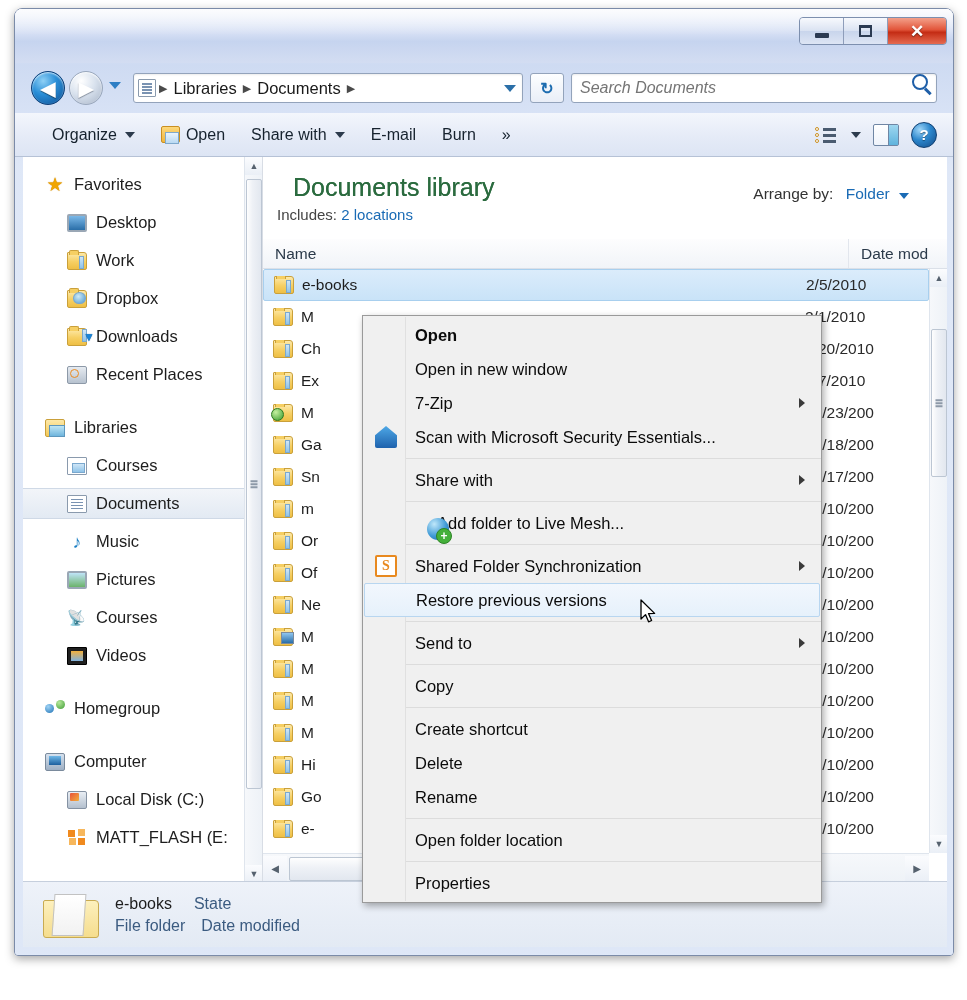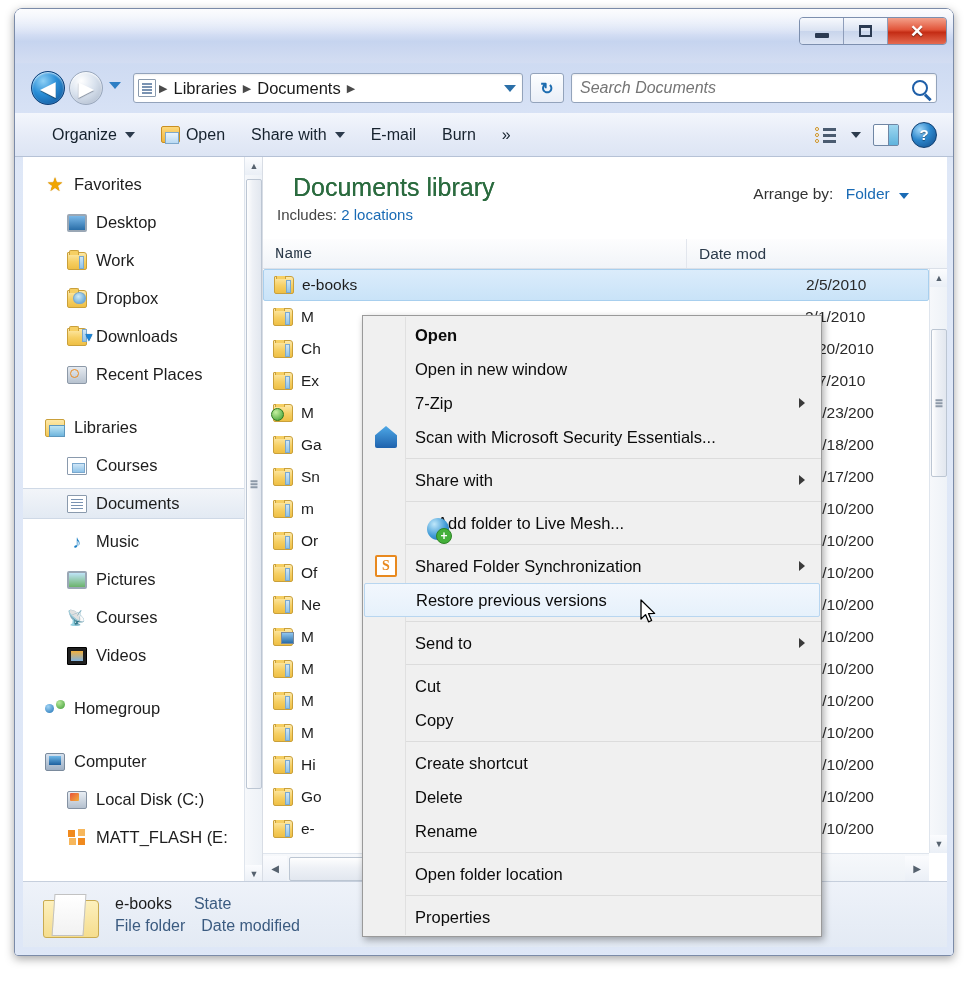--- a/index.html
+++ b/index.html
@@ -100,21 +100,21 @@
     border-top:7px solid #2b6fa8; cursor:pointer;}
   #refreshbtn{
     position:absolute; left:515px; top:10px; width:34px; height:30px;
     border:1px solid #93a3bb; border-radius:3px; background:linear-gradient(180deg,#fdfeff,#e9eef7);
     display:flex;align-items:center;justify-content:center; cursor:pointer;
     font-size:16px; color:#1c6cb0; font-weight:bold;
   }
   #searchbox{
     position:absolute; left:556px; top:10px; width:366px; height:30px;
     background:#fff; border:1px solid #93a3bb; border-radius:3px;
-    display:flex; align-items:center; padding:0 8px;
+    display:flex; padding:0 8px;
     box-shadow: inset 0 1px 2px rgba(0,0,0,.08);
   }
   #searchbox input{
     border:none;outline:none;flex:1;font-size:16px;color:#7b7b7b;
     font-family:"Liberation Sans",sans-serif; font-style:italic; background:transparent;
   }
   .magnifier{ width:16px;height:16px;border:2px solid #1f5fa8;border-radius:50%;position:relative;}
   .magnifier:after{content:"";position:absolute;right:-6px;bottom:-4px;width:8px;height:2.5px;
     background:#1f5fa8;transform:rotate(45deg);}
 
@@ -250,22 +250,22 @@
     background:linear-gradient(180deg,#3f8a54,#1f5c34);margin-left:16px; -webkit-background-clip:text; }
   #libsub{ font-size:15px; color:#444; margin-top:4px; }
   #libsub a{ color:#1a6bb5; text-decoration:none; cursor:pointer; }
   #arrangeby{ position:absolute; right:38px; top:28px; font-size:15.5px; color:#333;}
   #arrangeby .val{ color:#1a6bb5; cursor:pointer; margin-left:8px; }
   .arrcaret{ display:inline-block;width:0;height:0;margin-left:5px;
     border-left:5px solid transparent;border-right:5px solid transparent;border-top:6px solid #1a6bb5;}
   #colhdr{ position:absolute; left:0; top:82px; width:100%; height:30px;
     background:linear-gradient(180deg,#fdfdfe,#f1f4f8); border-bottom:1px solid #dbe0e8;
     display:flex; align-items:center; font-size:15.5px; color:#2b3a4a;}
-  .colname{ padding-left:12px; width:424px; border-right:1px solid #e2e6ed; height:100%;
-            display:flex;align-items:center; cursor:pointer;font-family:Liberation Mono, monospace;}
+  .colname{ padding-left:12px; width:586px; border-right:1px solid #e2e6ed; height:100%;
+            display:flex;align-items:center; cursor:pointer;}
   .coldate{ padding-left:12px; flex:1; height:100%; display:flex;align-items:center; cursor:pointer;}
   #filelist{ position:absolute; left:0; top:112px; right:18px; bottom:30px; overflow:hidden;}
   .frow{ display:flex; align-items:center; height:32px; font-size:15.5px; color:#1d1d1d; cursor:pointer;}
   .frow.sel{ background:linear-gradient(180deg,#dbecfb 0%,#c9e3f8 100%);
              border:1px solid #a8cfee; border-radius:2px;}
   .fname{ display:flex;align-items:center;gap:8px; width:530px; padding-left:10px; overflow:hidden; white-space:nowrap;}
   .fdate{ flex:1; padding-left:12px; color:#2a2a2a; white-space:nowrap; overflow:hidden;}
   .ic-folder-green:after{content:"";position:absolute;left:-3px;bottom:-3px;width:11px;height:11px;
     border-radius:50%;background:radial-gradient(circle at 35% 30%,#c5f0a0,#3a9b2e);border:1px solid #2c7a22;}
   .ic-folder-net:after{content:"";position:absolute;right:-2px;bottom:-2px;width:11px;height:10px;
@@ -758,23 +758,20 @@
         <div class="mi hover">
           <span>Restore previous versions</span>
         </div>
         <div class="misep"></div>
         <div class="mi">
           <span>Send to</span>
           <span class="subarrow"></span>
         </div>
         <div class="misep"></div>
         <div class="mi">
-          <span>Cut</span>
-        </div>
-        <div class="mi">
           <span>Copy</span>
         </div>
         <div class="misep"></div>
         <div class="mi">
           <span>Create shortcut</span>
         </div>
         <div class="mi">
           <span>Delete</span>
         </div>
         <div class="mi">

